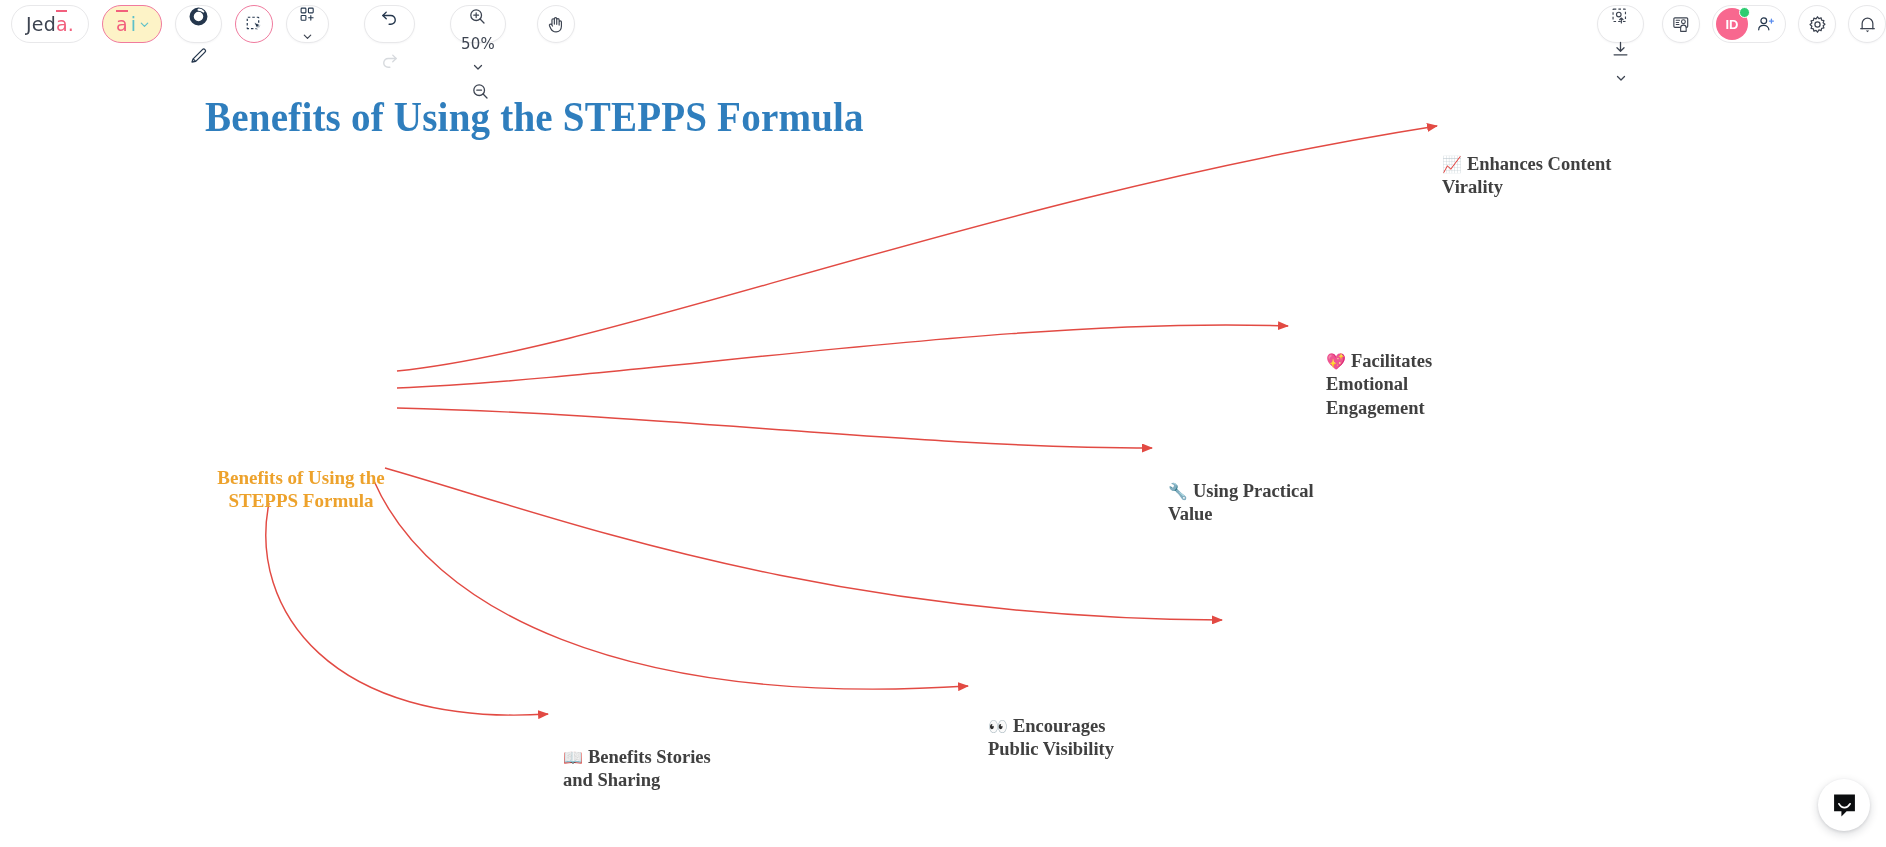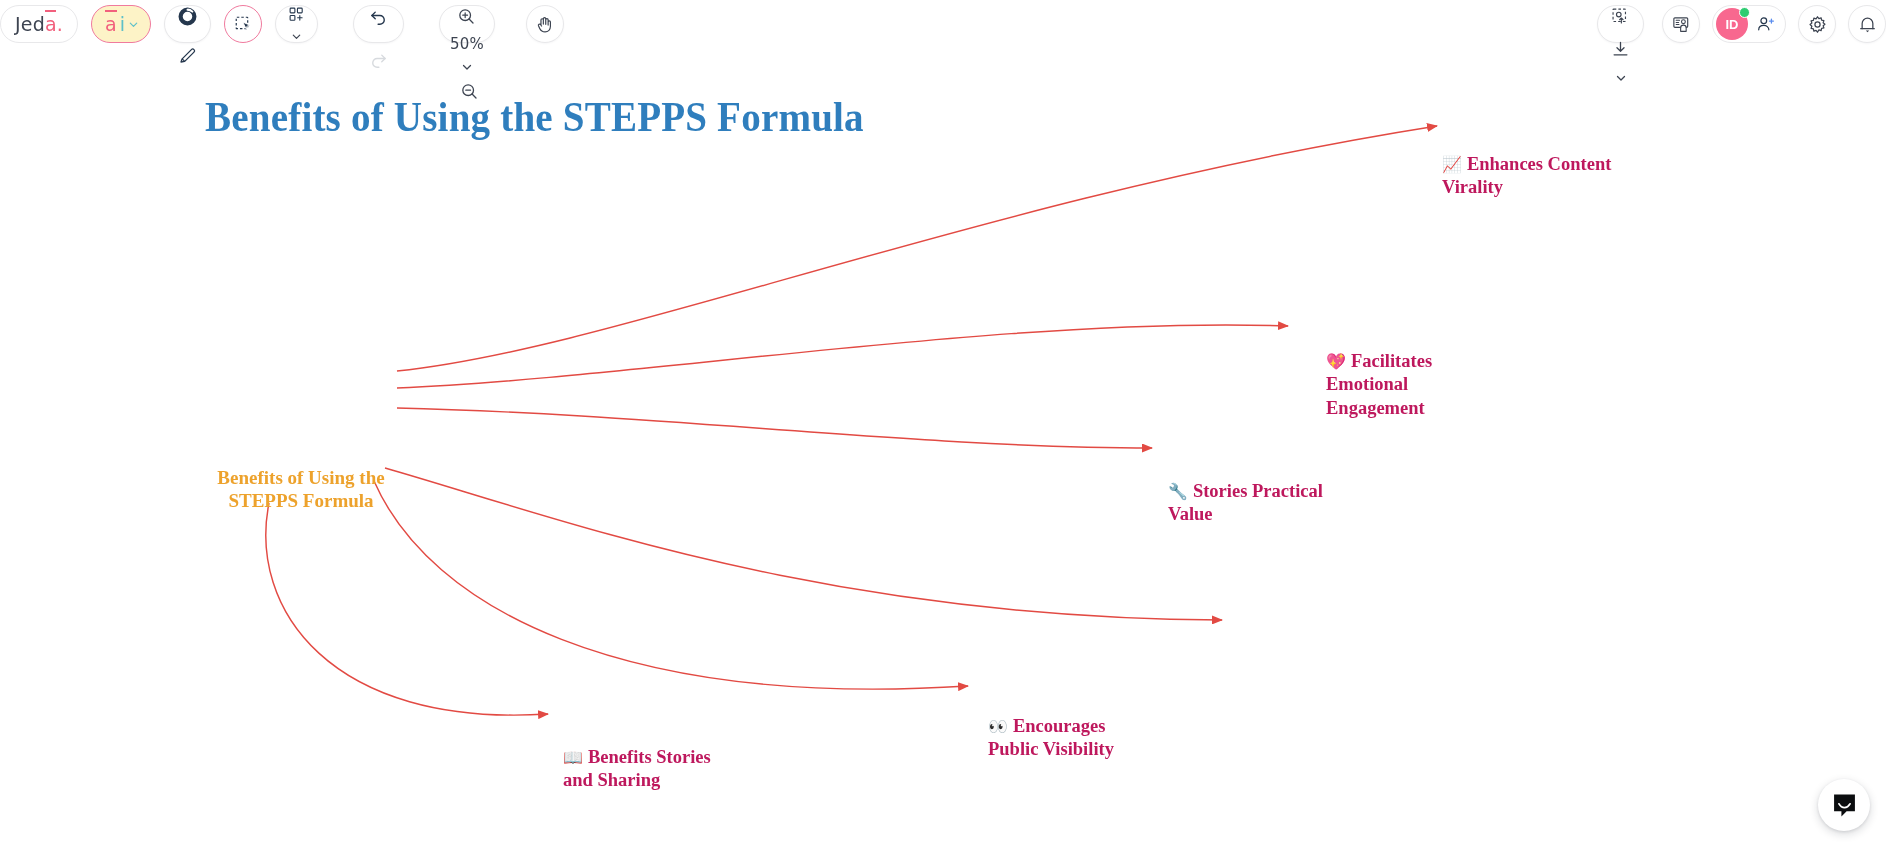--- a/index.html
+++ b/index.html
@@ -12,21 +12,21 @@
   #app { position: relative; width: 1886px; height: 847px; background:#fff; }
 
   
   .toolbar {
     position: absolute; top: 0; left: 0;
     width: 1886px; height: 48px;
     background: #ffffff;
     display: flex; align-items: center;
     z-index: 40;
   }
-  .tb-left { display: flex; align-items: center; gap: 13px; padding-left: 0; }
+  .tb-left { display: flex; align-items: center; gap: 13px; padding-left: 11px; }
   .tb-right { margin-left: auto; display: flex; align-items: center; gap: 12px; padding-right: 0; }
 
   .pill {
     height: 38px; border: 1px solid #e8e8ea; border-radius: 19px;
     background: #fff; display: flex; align-items: center;
     box-shadow: 0 1px 2px rgba(16,24,40,.04);
     flex-direction: column;
   }
   .rnd {
     width: 38px; height: 38px; border-radius: 50%;
@@ -107,21 +107,21 @@
     color:#eda22c;
     font-size:19px;
     line-height:1.22;
     width:196px;
     text-align:center;
   }
   .mm-node {
     position:absolute;
     font-family:"Liberation Serif", "DejaVu Serif", serif;
     font-weight:bold;
-    color:#be185d;
+    color:#404040;
     font-size:18.5px;
     line-height:1.26;
   }
   .mm-node .emo { font-family:"DejaVu Sans", sans-serif; font-weight:normal; font-size:16px; margin-right:5px; }
 
   
   .intercom {
     position:absolute; right:16px; bottom:16px;
     width:52px; height:52px; border-radius:50%;
     background:#ffffff;
@@ -329,21 +329,21 @@
 
     <div class="mm-node" style="left:1442px; top:105px; width:215px;">
       <span class="emo">📈</span><span>Enhances Content Virality</span>
     </div>
 
     <div class="mm-node" style="left:1318px; top:302px; width:140px;margin-left:8px;">
       <span class="emo">💖</span><span>Facilitates Emotional Engagement</span>
     </div>
 
     <div class="mm-node" style="left:1168px; top:432px; width:190px;">
-      <span class="emo">🔧</span><span>Stories Practical Value</span>
+      <span class="emo">🔧</span><span>Using Practical Value</span>
     </div>
 
 
     <div class="mm-node" style="left:988px; top:667px; width:150px;">
       <span class="emo">👀</span><span>Encourages Public Visibility</span>
     </div>
 
     <div class="mm-node" style="left:563px; top:698px; width:180px;">
       <span class="emo">📖</span><span>Benefits Stories and Sharing</span>
     </div>

